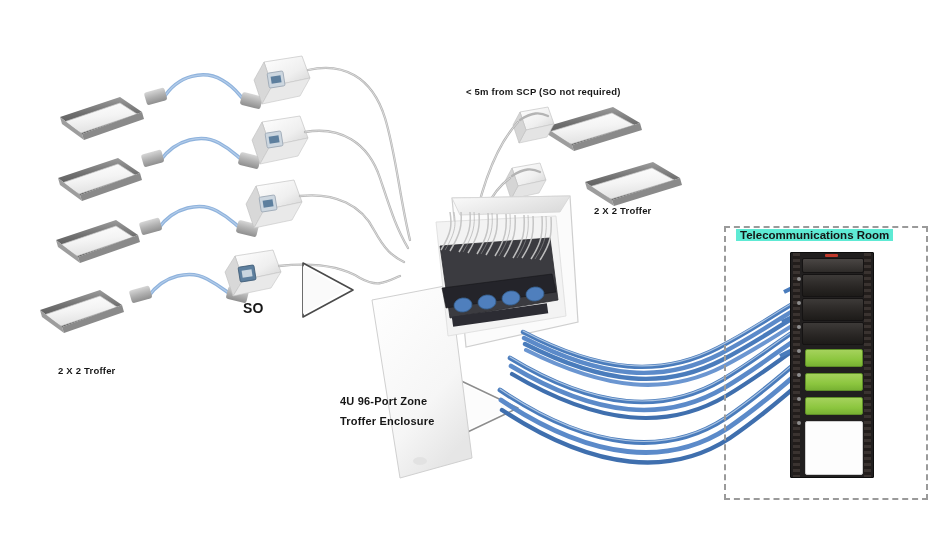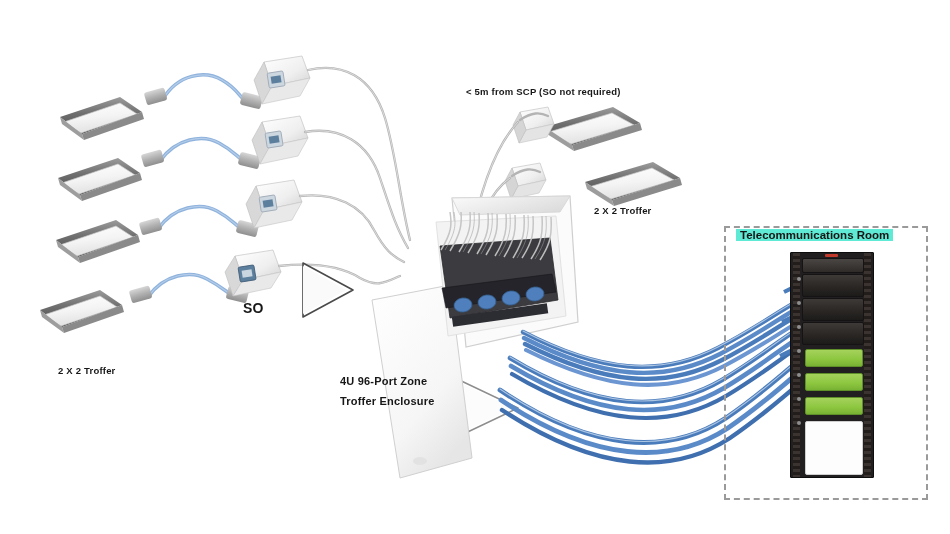--- a/index.html
+++ b/index.html
@@ -1,20 +1,20 @@
 <!DOCTYPE html>
 <html><head>
 <meta charset="utf-8">
 <style>
   html,body{margin:0;padding:0;background:#fff;}
   body{font-family:"Liberation Sans",sans-serif;}
   #stage{position:relative;width:950px;height:534px;background:#ffffff;overflow:hidden;}
   .lbl{position:absolute;font-weight:bold;color:#171717;letter-spacing:.2px;line-height:1.25;}
   .lbl-sm{font-size:9.5px;}
-  .lbl-md{font-size:11px;}
+  .lbl-md{font-size:11px;margin-top:20px;}
   .lbl-tiny{font-size:14px;}
   .svglayer{position:absolute;left:0;top:0;width:950px;height:534px;}
   #tr-room{position:absolute;border:2px dashed #9a9a9a;background:transparent;}
   #tr-room-title{position:absolute;font-size:11.5px;font-weight:bold;color:#141414;background:#5eead4;padding:0 4px;}
   .rack{position:absolute;background:#211f1f;border:1px solid #0d0d0d;border-radius:1px;}
   .rack-rail{position:absolute;top:0;bottom:0;width:7px;background:
       repeating-linear-gradient(to bottom,#3a3330 0px,#3a3330 3px,#221d1b 3px,#221d1b 6px);}
   .ru{position:absolute;border-radius:2px;}
   .ru-dark{background:linear-gradient(to bottom,#3d3a38,#2a2725 55%,#1d1b19);border:1px solid #151313;}
   .ru-green{background:linear-gradient(to bottom,#a5d25c,#8cc63f 60%,#78b233);border:1px solid #5f8f28;}

